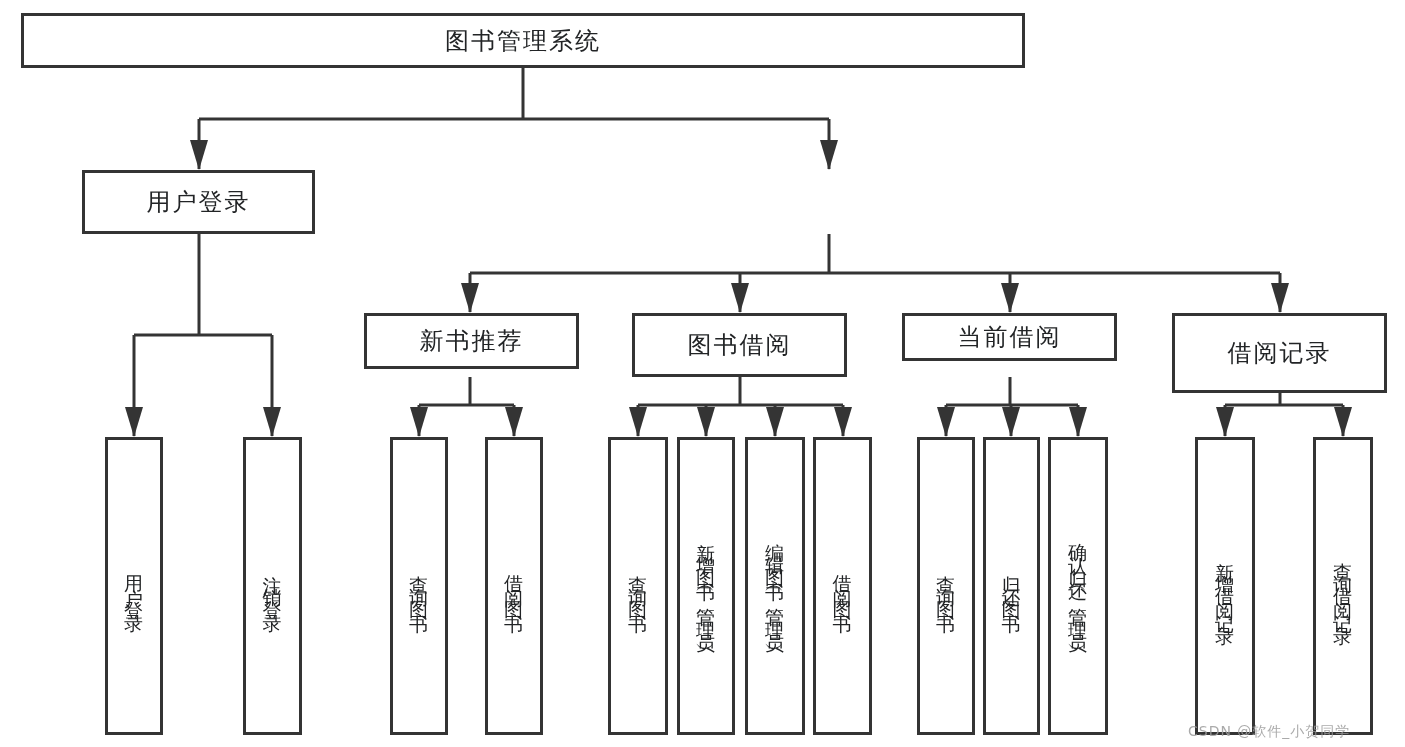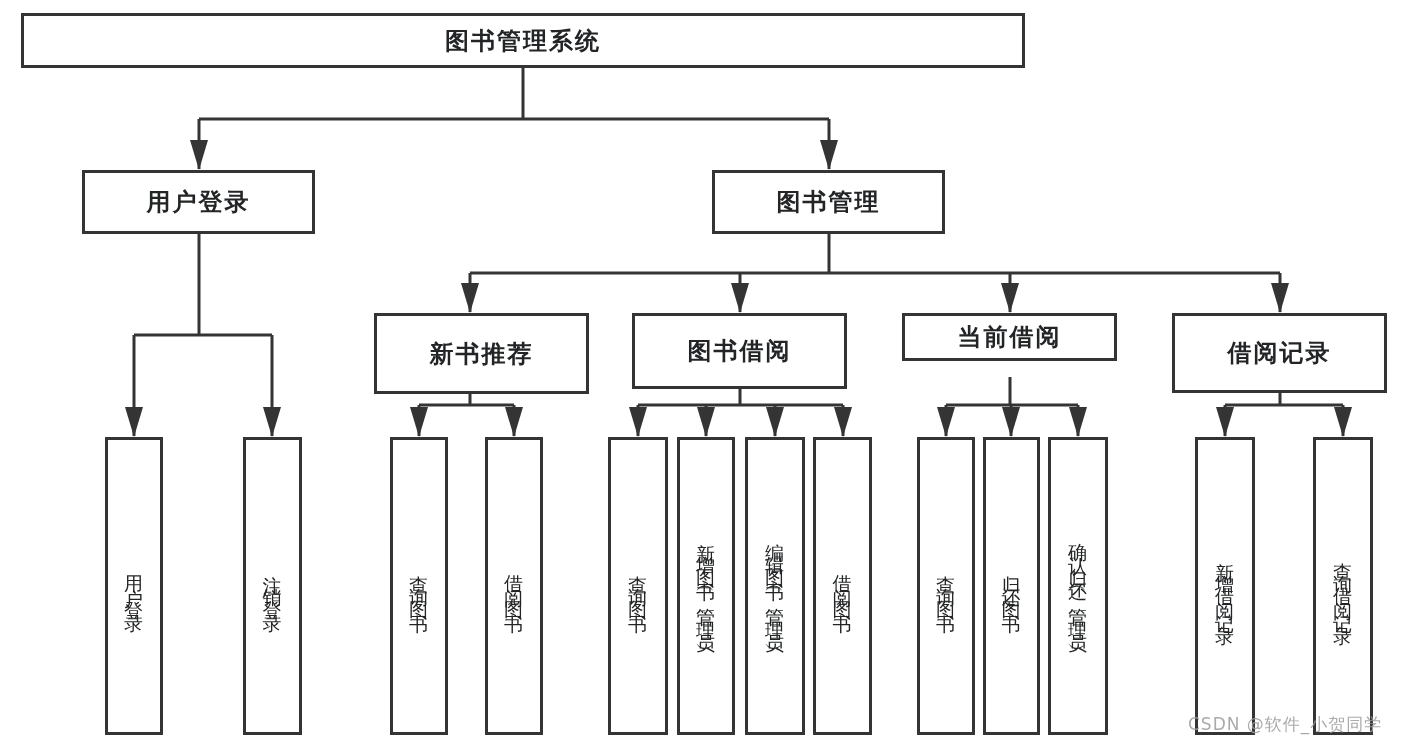--- a/index.html
+++ b/index.html
@@ -39,37 +39,37 @@
     display: flex;
     align-items: center;
     justify-content: center;
     color: #222426;
     z-index: 2;
   }
   .box.h-label {
     font-size: 24px;
     letter-spacing: 2px;
     white-space: nowrap;
-    font-weight: bold;
   }
   .box.leaf .vtext {
     writing-mode: vertical-rl;
     text-orientation: mixed;
     font-size: 19px;
     letter-spacing: 13px;
     line-height: 1;
     color: #222426;
   }
   .watermark {
     position: absolute;
     z-index: 5;
-    font-size: 17px;
+    font-size: 14px;
     color: rgba(158, 158, 158, 0.88);
     white-space: nowrap;
     letter-spacing: 1px;
+    margin-top: 10px;
   }
 </style>
 </head>
 <body>
 
 <div class="canvas">
 
   <svg class="connectors" width="1405" height="747" viewBox="0 0 1405 747" xmlns="http://www.w3.org/2000/svg">
     <defs>
       <marker id="arw" viewBox="0 0 30 18" refX="29" refY="9" markerWidth="30" markerHeight="18" markerUnits="userSpaceOnUse" orient="auto">
@@ -111,28 +111,25 @@
     <line class="arrow" x1="1343" y1="405" x2="1343" y2="436" marker-end="url(#arw)"></line>
   </svg>
 
   <div class="box h-label" style="left:21px;top:13px;width:1004px;height:55px">
     <span>图书管理系统</span>
   </div>
 
   <div class="box h-label" style="left:82px;top:170px;width:233px;height:64px">
     <span>用户登录</span>
   </div>
-  <div class="box h-label" style="left:712px;top:170px;width:233px;height:64px">
-    <span>图书管理</span>
-  </div>
 
-  <div class="box h-label" style="left:374px;top:313px;width:215px;height:81px">
+  <div class="box h-label" style="left:364px;top:313px;width:215px;height:56px">
     <span>新书推荐</span>
   </div>
-  <div class="box h-label" style="left:632px;top:313px;width:215px;height:76px">
+  <div class="box h-label" style="left:632px;top:313px;width:215px;height:64px">
     <span>图书借阅</span>
   </div>
   <div class="box h-label" style="left:902px;top:313px;width:215px;height:48px">
     <span>当前借阅</span>
   </div>
   <div class="box h-label" style="left:1172px;top:313px;width:215px;height:80px">
     <span>借阅记录</span>
   </div>
 
   <div class="box leaf" style="left:105px;top:437px;width:58px;height:298px">

